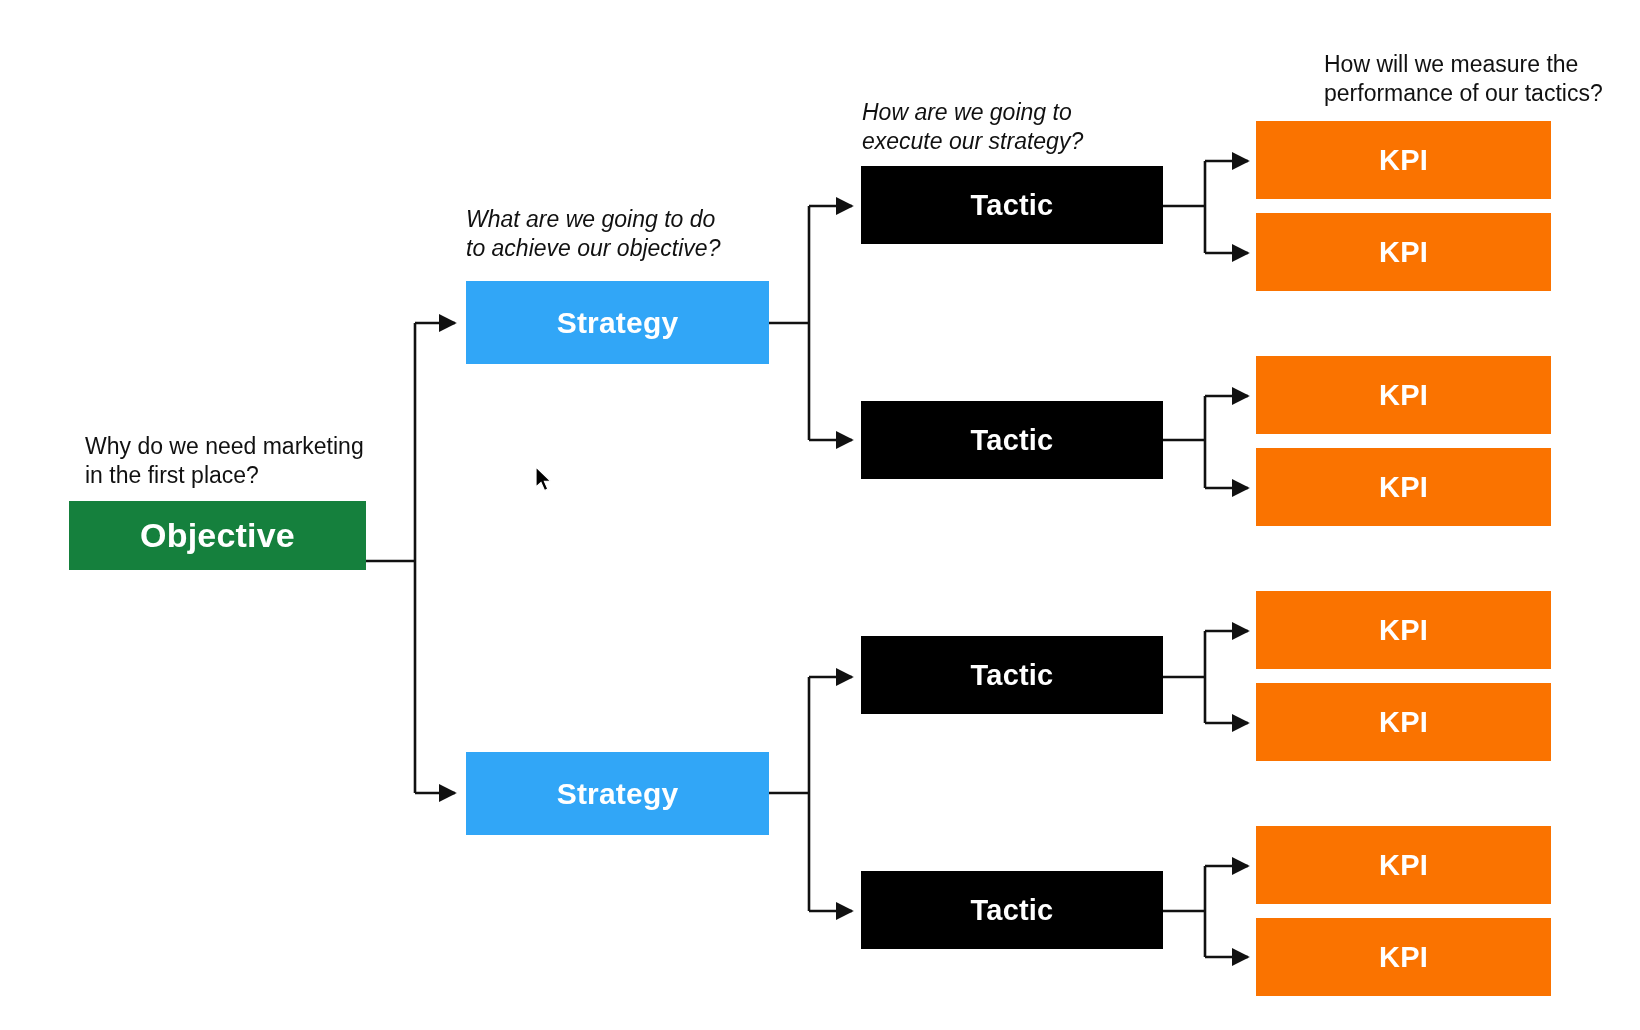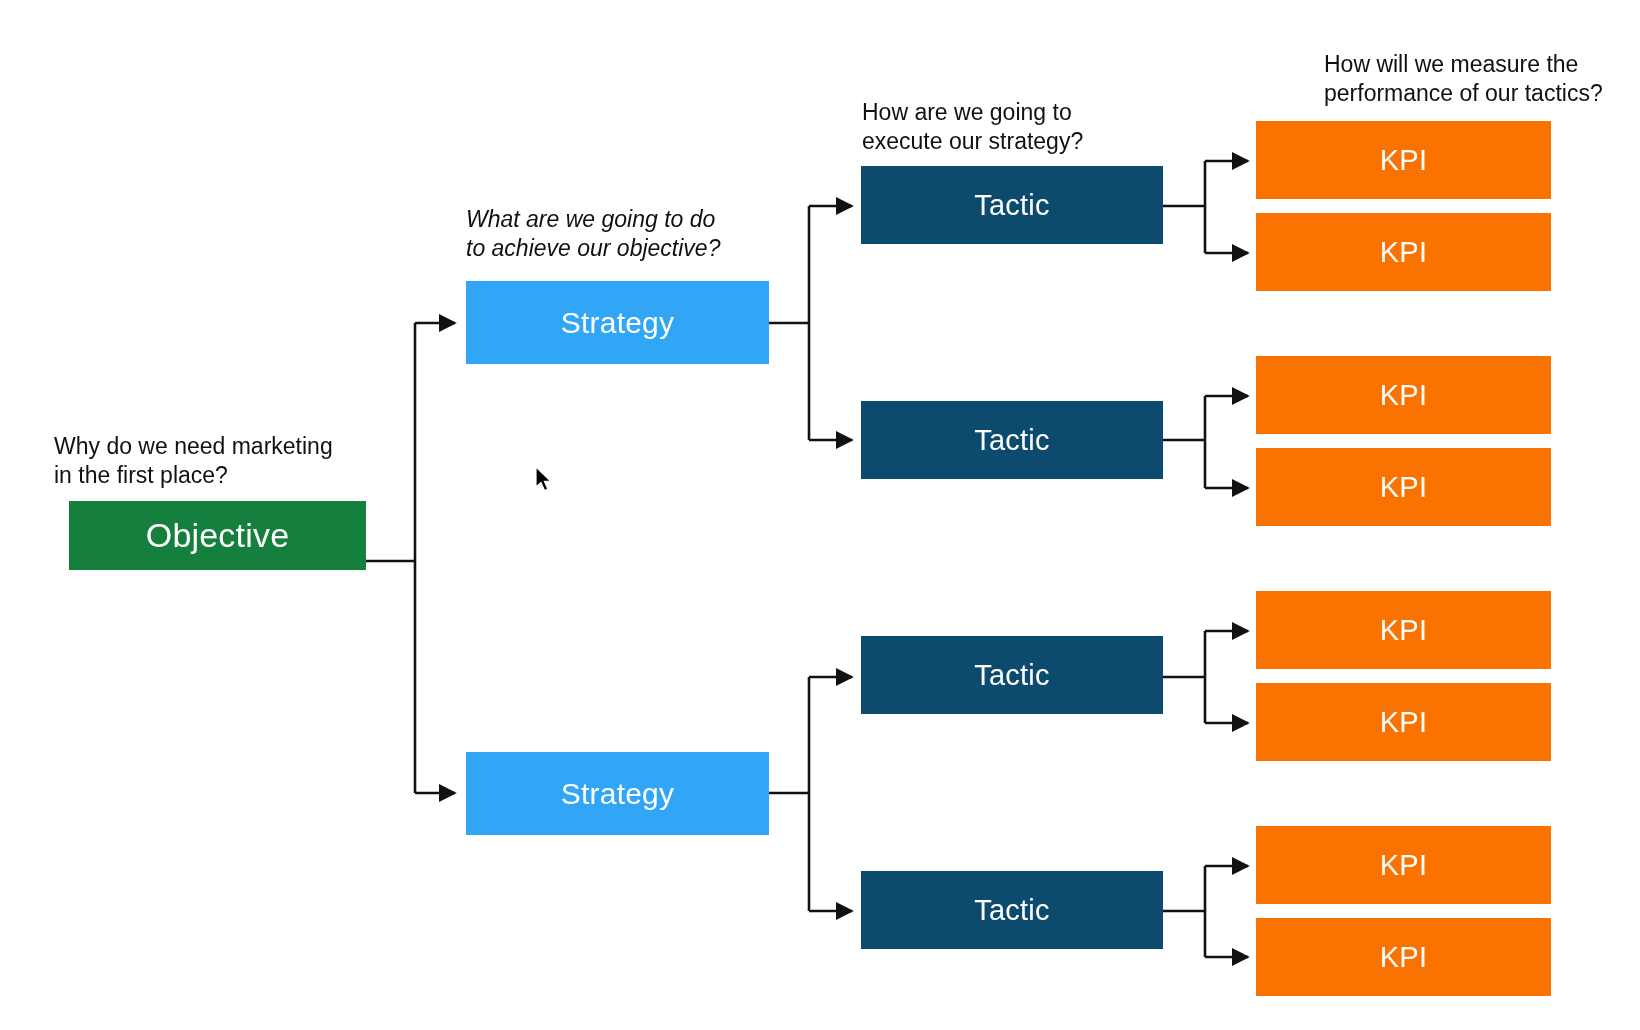--- a/index.html
+++ b/index.html
@@ -25,35 +25,35 @@
     width: 1640px;
     height: 1030px;
     pointer-events: none;
   }
   .node {
     position: absolute;
     display: flex;
     align-items: center;
     justify-content: center;
     color: #ffffff;
-    font-weight: normal;
+    font-weight: bold;
     letter-spacing: 0.2px;
     box-sizing: border-box;
     user-select: none;
   }
   .node-objective {
     background: #15803d;
     font-size: 34px;
   }
   .node-strategy {
     background: #31A6F7;
     font-size: 30px;
   }
   .node-tactic {
-    background: #0c4a6e;
+    background: #000000;
     font-size: 29px;
   }
   .node-kpi {
     background: #FA7300;
     font-size: 29px;
   }
   .caption {
     position: absolute;
     color: #111111;
     font-size: 23px;
@@ -130,27 +130,27 @@
 
     <g stroke="#111111" stroke-width="2.6" fill="none">
       <path d="M 1163 911 L 1205 911"></path>
       <path d="M 1205 911 L 1205 866"></path>
       <path d="M 1205 911 L 1205 957"></path>
       <path d="M 1205 866 L 1248 866" marker-end="url(#arrow)"></path>
       <path d="M 1205 957 L 1248 957" marker-end="url(#arrow)"></path>
     </g>
   </svg>
 
-  <div class="caption" style="left:54px; top:432px; width:330px;">Why do we need marketing
+  <div class="caption" style="left:85px; top:432px; width:330px;">Why do we need marketing
 in the first place?</div>
 
   <div class="caption" style="left:466px; top:205px; width:300px;font-style:italic;">What are we going to do
 to achieve our objective?</div>
 
-  <div class="caption" style="left:862px; top:98px; width:300px;">How are we going to
+  <div class="caption" style="left:862px; top:98px; width:300px;font-style:italic;">How are we going to
 execute our strategy?</div>
 
   <div class="caption" style="left:1324px; top:50px; width:320px;">How will we measure the
 performance of our tactics?</div>
 
   <div class="node node-objective" style="left:69px; top:501px; width:297px; height:69px;">Objective</div>
 
   <div class="node node-strategy" style="left:466px; top:281px; width:303px; height:83px;">Strategy</div>
 
   <div class="node node-strategy" style="left:466px; top:752px; width:303px; height:83px;">Strategy</div>

